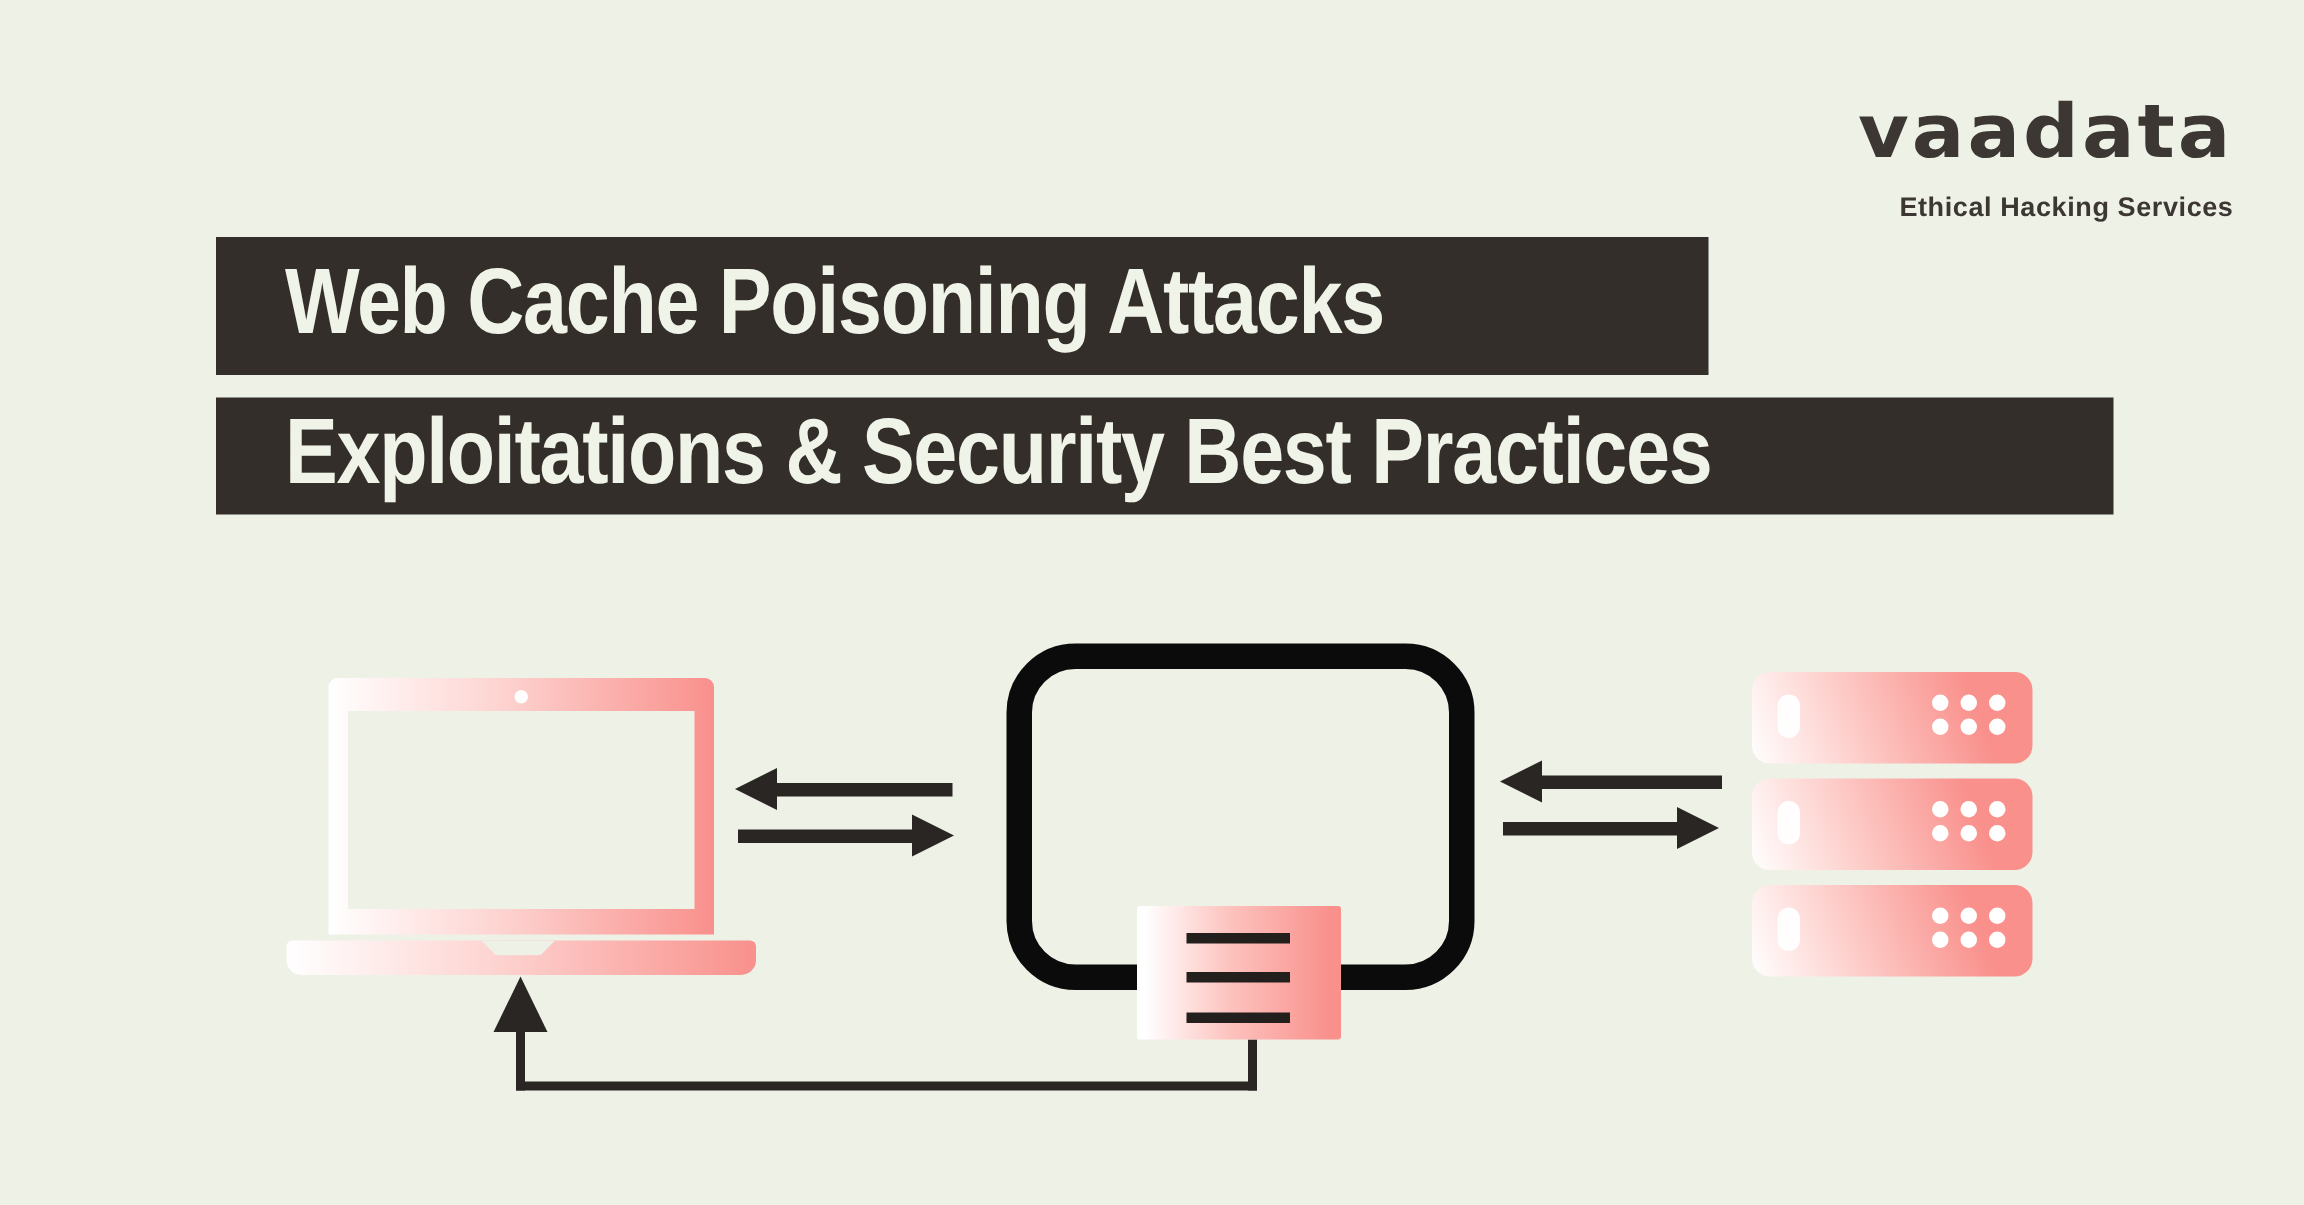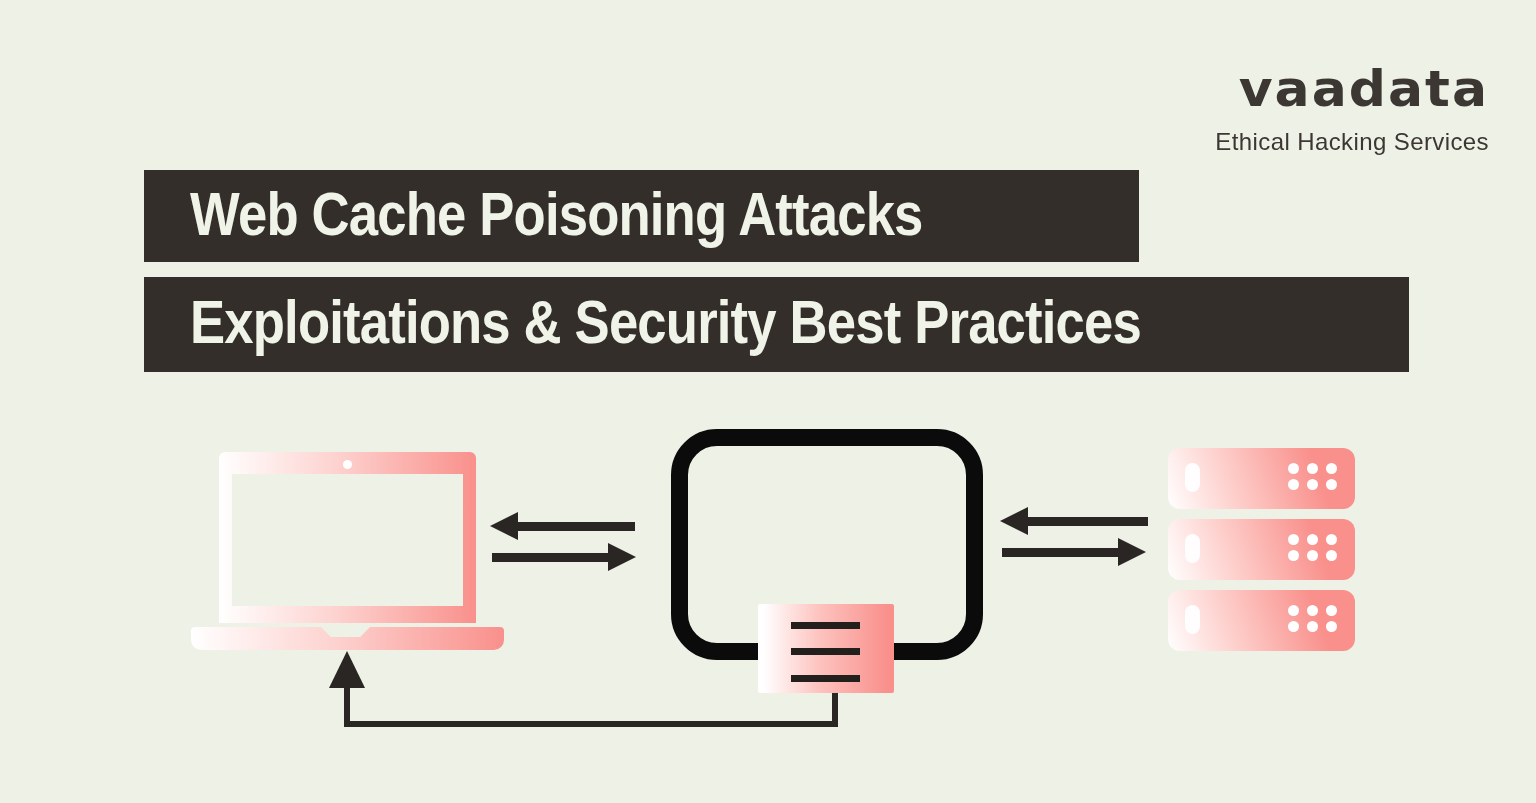--- a/index.html
+++ b/index.html
@@ -21,30 +21,30 @@
   .stage{position:relative;width:1536px;height:803px;background:var(--bg);}
 
   
   .logo{position:absolute;top:62px;right:47px;text-align:right;color:var(--logo);}
   .logo .brand{
     font-family:"DejaVu Sans", sans-serif;
     font-weight:700;font-size:52px;line-height:56px;letter-spacing:2px;
     transform:scaleY(0.95);transform-origin:right top;
   }
   .logo .tagline{
-    margin-top:10px;font-weight:400;font-size:24px;letter-spacing:0.4px;
+    margin-top:10px;font-weight:700;font-size:18px;letter-spacing:0.4px;
   }
 
   
   .title-bar{
     position:absolute;left:144px;background:var(--dark);
-    display:flex;align-items:center;padding-left:46px;overflow:hidden;margin-top:12px;
+    display:flex;align-items:center;padding-left:46px;overflow:hidden;
   }
   .title-bar.one{top:158px;width:995px;height:92px;}
-  .title-bar.two{top:265px;width:1265px;height:95px;}
+  .title-bar.two{top:265px;width:1265px;height:78px;}
   .title-bar span{
     color:var(--text-light);font-weight:700;font-size:62px;letter-spacing:-1px;
     white-space:nowrap;transform:scaleX(0.85);transform-origin:left center;
     padding-bottom:6px;
   }
 
   
   .abs{position:absolute;}
 
   

